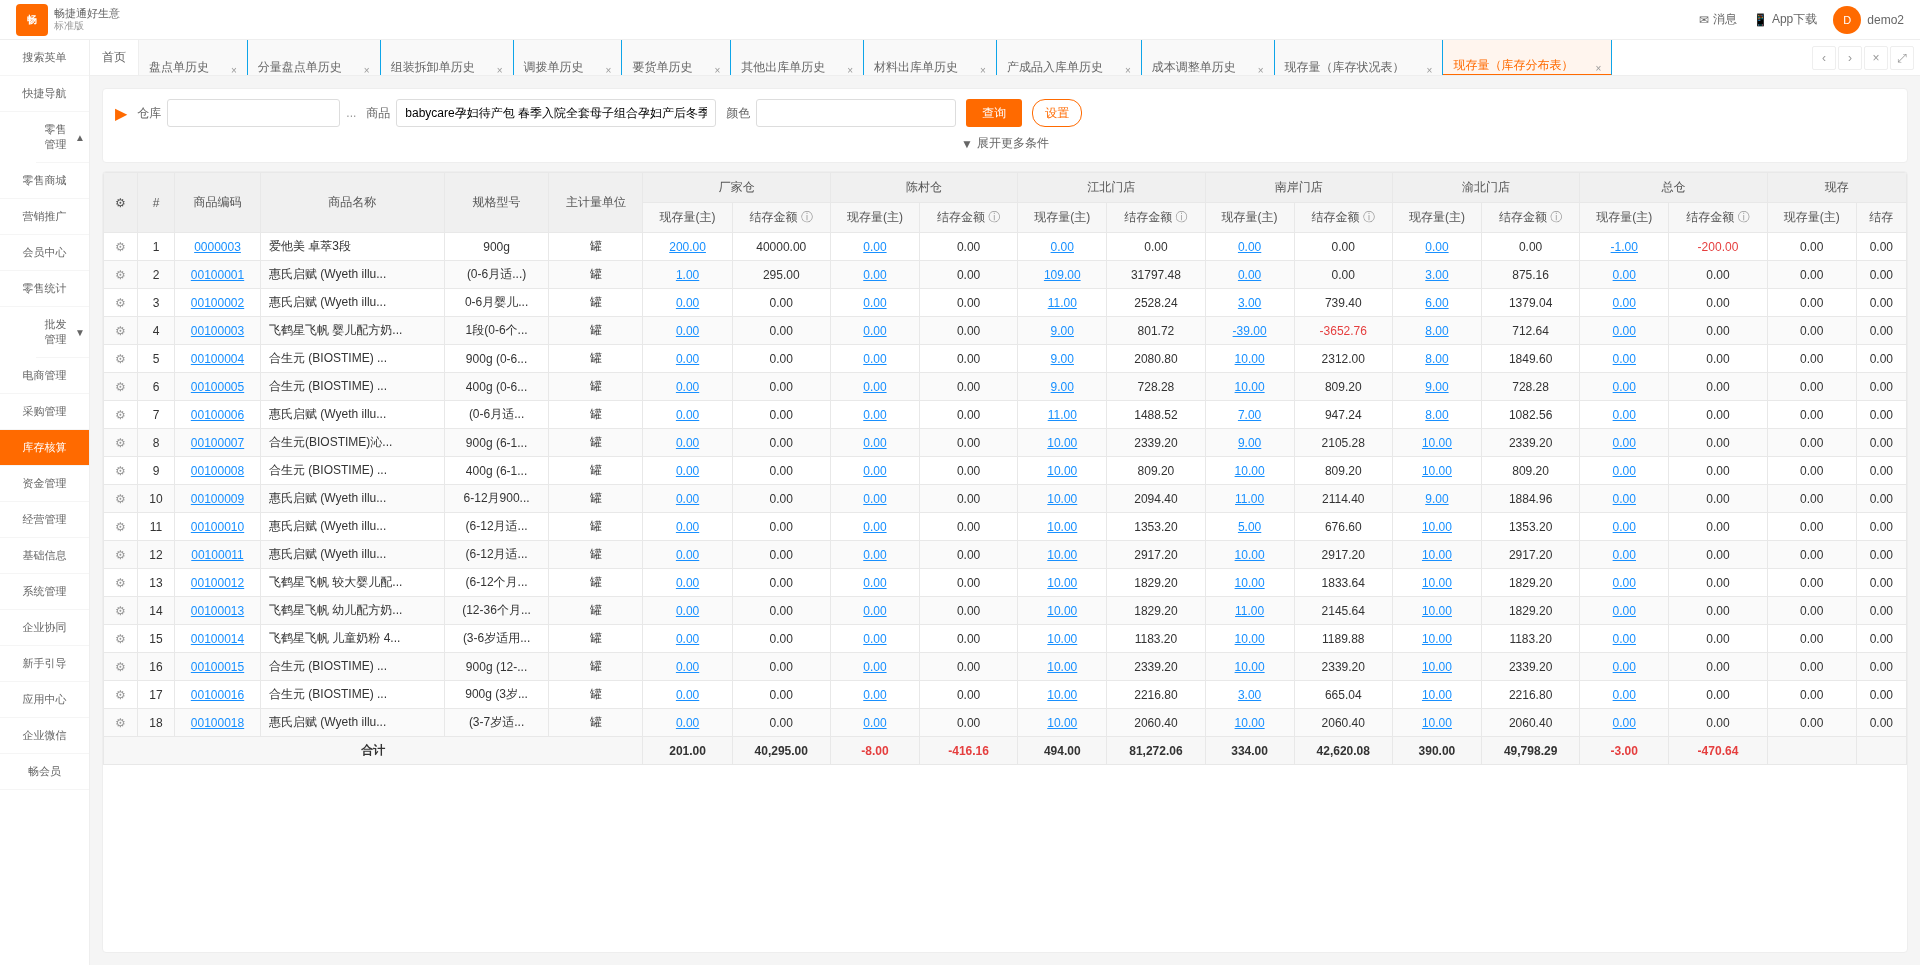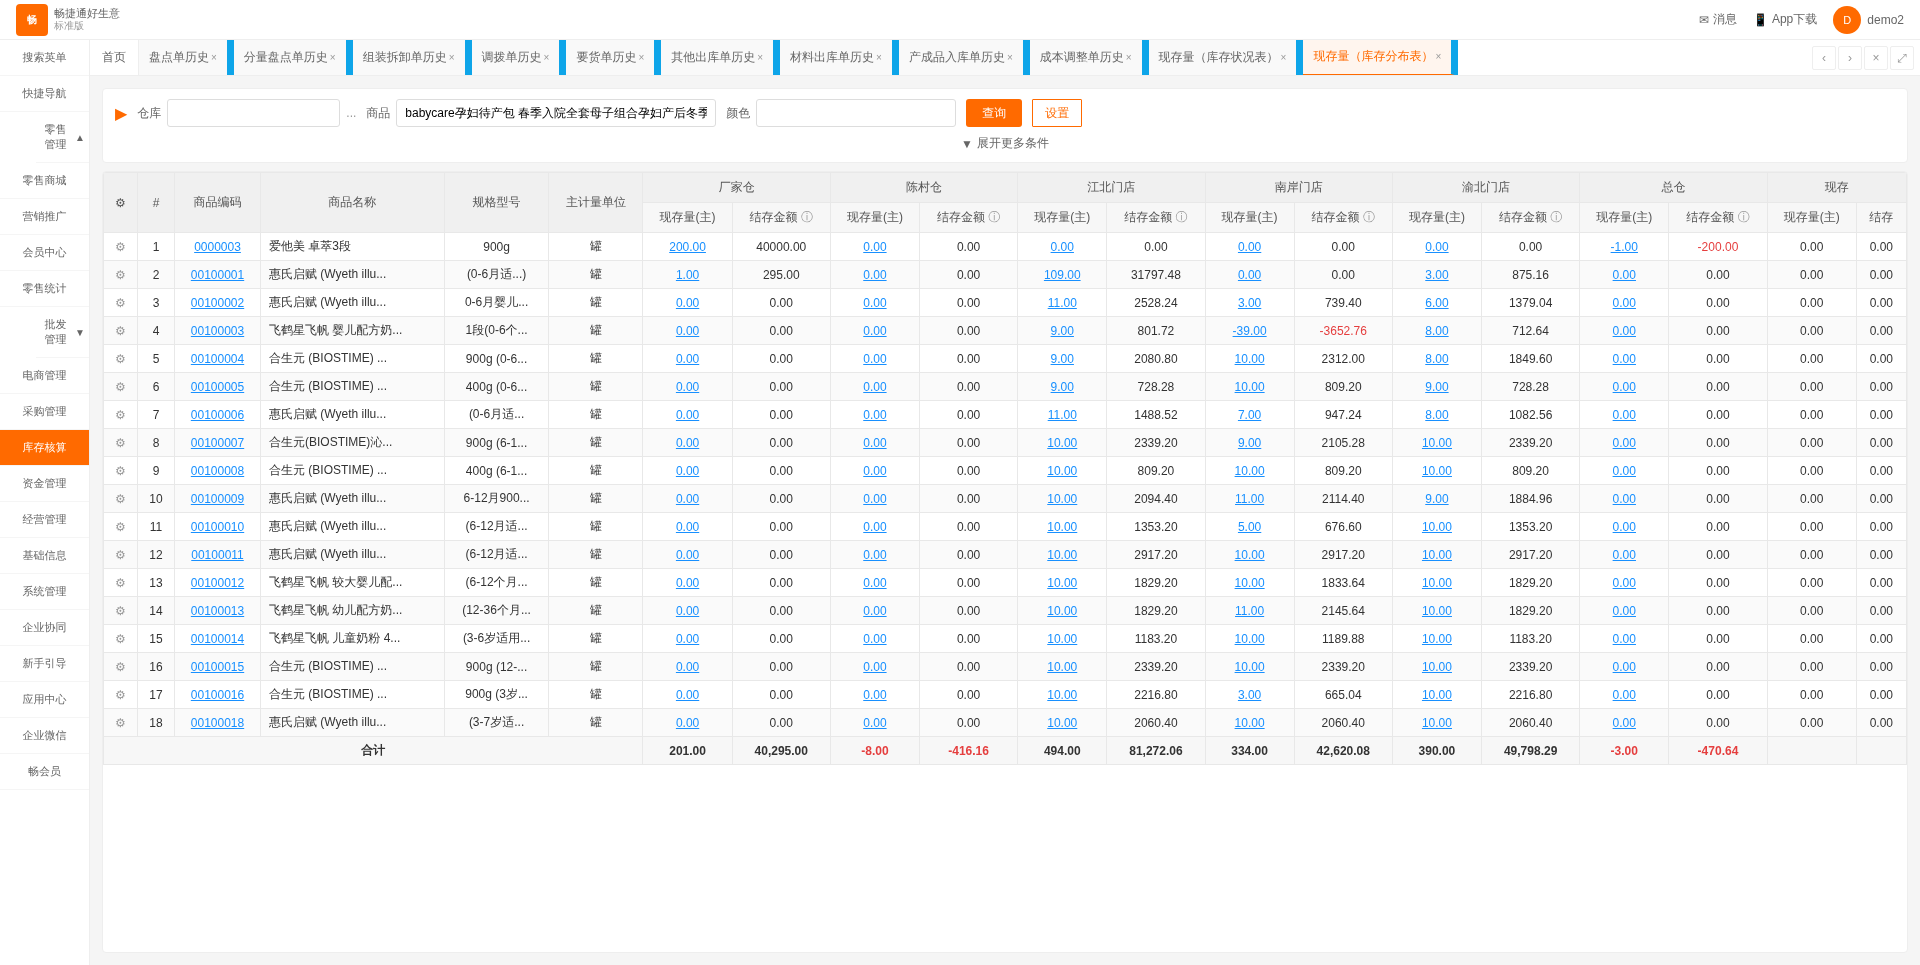--- a/index.html
+++ b/index.html
@@ -22,42 +22,42 @@
     .sidebar-item.active { background: #ff6a00; color: #fff; font-family: Liberation Serif, serif; }
     .sidebar-item.has-sub { display: flex; align-items: center; justify-content: center; gap: 4px; margin-left: 36px; }
     .sidebar-item .sub-arrow { font-size: 10px; }
 
     
     .main { flex: 1; display: flex; flex-direction: column; overflow: hidden; }
 
     
     .tab-bar { background: #fff; display: flex; align-items: center; height: 36px; border-bottom: 1px solid #eee; overflow: hidden; }
     .tab-home { padding: 0 12px; height: 36px; display: flex; align-items: center; color: #666; font-size: 12px; border-right: 1px solid #eee; cursor: pointer; white-space: nowrap; }
-    .tab-item { padding: 0 10px; height: 36px; display: flex; align-items: center; gap: 2px; color: #666; font-size: 12px; border-right: 7px solid #0ea5e9; cursor: pointer; white-space: nowrap; background: #f9f9f9; }
+    .tab-item { padding: 0 10px; height: 36px; display: flex; align-items: flex-end; gap: 22px; color: #666; font-size: 12px; border-right: 1px solid #0ea5e9; cursor: pointer; white-space: nowrap; background: #f9f9f9; }
     .tab-item.active { background: #fff5ee; color: #ff6a00; border-bottom: 2px solid #ff6a00; }
     .tab-close { font-size: 10px; color: #999; cursor: pointer; }
     .tab-nav { display: flex; align-items: center; gap: 2px; padding: 0 6px; margin-left: auto; }
     .tab-nav-btn { width: 24px; height: 24px; display: flex; align-items: center; justify-content: center; cursor: pointer; border: 1px solid #eee; border-radius: 2px; color: #999; font-size: 12px; }
 
     
     .content-area { flex: 1; overflow: hidden; display: flex; flex-direction: column; padding: 12px; background: #f5f5f5; }
     .page-title { font-size: 16px; font-weight: bold; color: #333; margin-bottom: 10px; display: flex; align-items: center; justify-content: space-between; }
     .page-actions { display: flex; gap: 8px; }
     .btn-small { padding: 4px 10px; border: 1px solid #ddd; background: #fff; border-radius: 3px; cursor: pointer; color: #666; font-size: 12px; display: flex; align-items: center; gap: 4px; }
 
     
     .filter-bar { background: #fff; border-radius: 4px; padding: 10px 12px; margin-bottom: 8px; border: 1px solid #eee; }
     .filter-row { display: flex; align-items: center; gap: 10px; flex-wrap: wrap; }
     .filter-item { display: flex; align-items: center; gap: 6px; }
     .filter-label { color: #666; font-size: 12px; white-space: nowrap; }
     .filter-input { border: 1px solid #ddd; border-radius: 3px; padding: 4px 8px; font-size: 12px; height: 28px; min-width: 80px; }
     .filter-input-wide { min-width: 320px; }
     .expand-btn { color: #666; font-size: 12px; cursor: pointer; display: flex; align-items: center; gap: 4px; }
     .btn-query { background: #ff6a00; color: #fff; border: none; padding: 5px 16px; border-radius: 3px; cursor: pointer; font-size: 12px; height: 28px; }
-    .btn-set { background: #fff; color: #ff6a00; border: 1px solid #ff6a00; padding: 5px 12px; border-radius: 1px; cursor: pointer; font-size: 12px; height: 28px; }
+    .btn-set { background: #fff; color: #ff6a00; border: 1px solid #ff6a00; padding: 5px 12px; border-radius: 13px; cursor: pointer; font-size: 12px; height: 28px; }
     .orange-arrow { color: #ff6a00; cursor: pointer; font-size: 16px; }
     .dots { color: #999; cursor: pointer; }
 
     
     .table-wrapper { flex: 1; overflow: auto; background: #fff; border-radius: 4px; border: 1px solid #eee; }
     table { border-collapse: collapse; width: 100%; font-size: 12px; }
     thead { position: sticky; top: 0; z-index: 10; }
     thead tr th { background: #f7f7f7; border: 1px solid #e8e8e8; padding: 6px 8px; text-align: center; font-weight: 500; color: #555; white-space: nowrap; }
     thead tr:first-child th { background: #f0f0f0; }
     tbody tr td { border: 1px solid #e8e8e8; padding: 5px 8px; text-align: center; color: #333; white-space: nowrap; }

